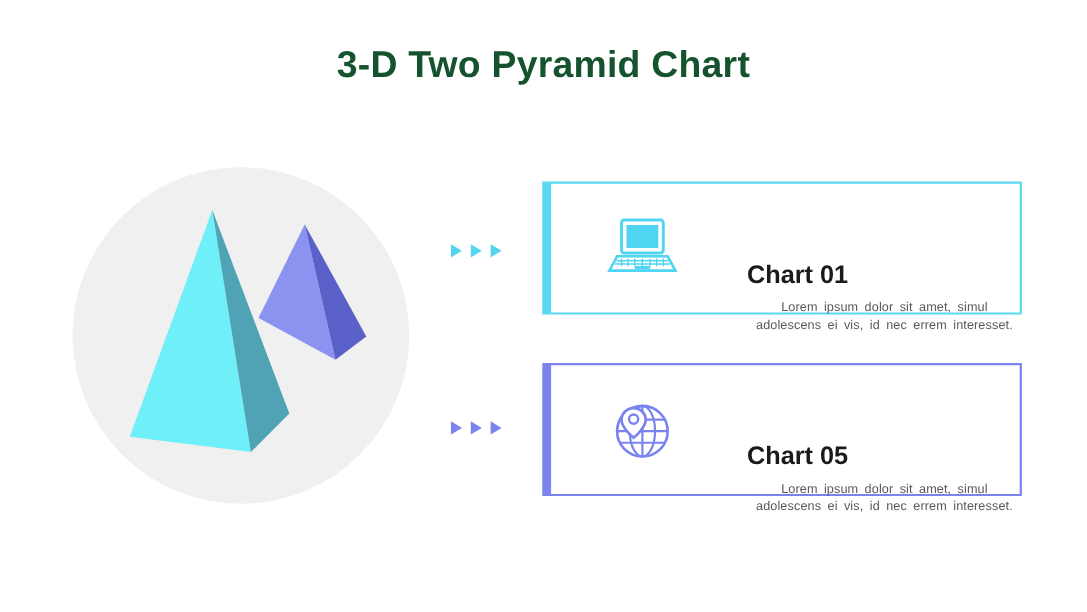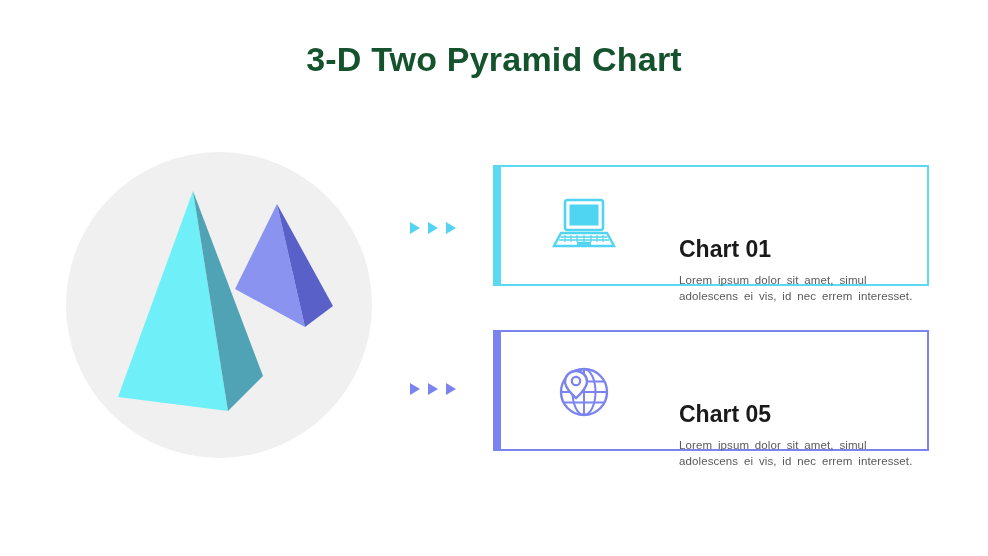--- a/index.html
+++ b/index.html
@@ -52,20 +52,21 @@
   }
   .card-text { position: absolute; left: 178px; top: 21px; width: 250px; margin-top: 48px; }
   .card-title {
     font-size: 23px; font-weight: 700; color: #1a1a1a; line-height: 1.15;
   }
   .card-body {
     margin-top: 11px;
     font-size: 11.5px; color: #595959; line-height: 1.32;
     letter-spacing: 0.1px; word-spacing: 2.5px;
     white-space: nowrap;
+    text-align: center;
   }
   .card-body .line { display: block; }
 </style>
 </head>
 <body>
 
 <div class="slide">
 
   <h1 class="title">3-D Two Pyramid Chart</h1>
 

